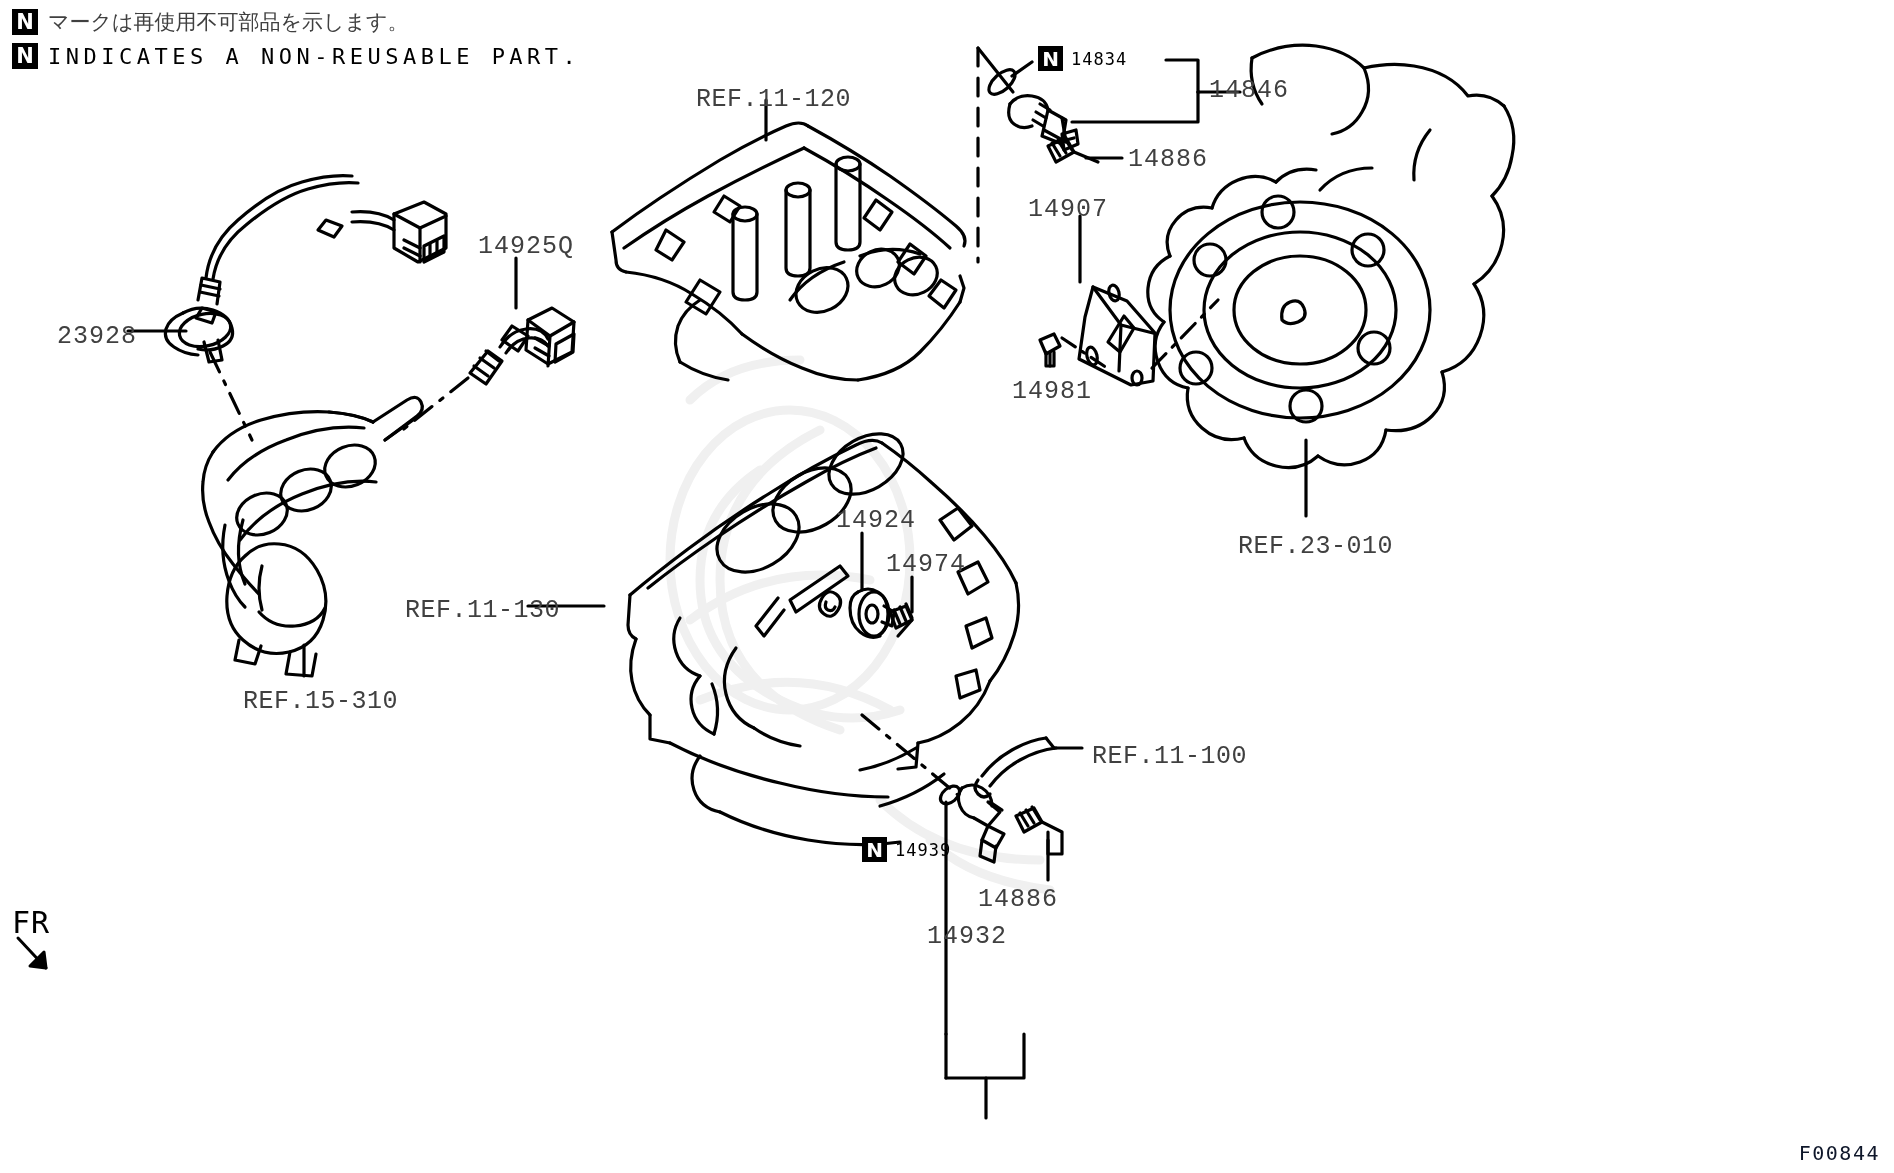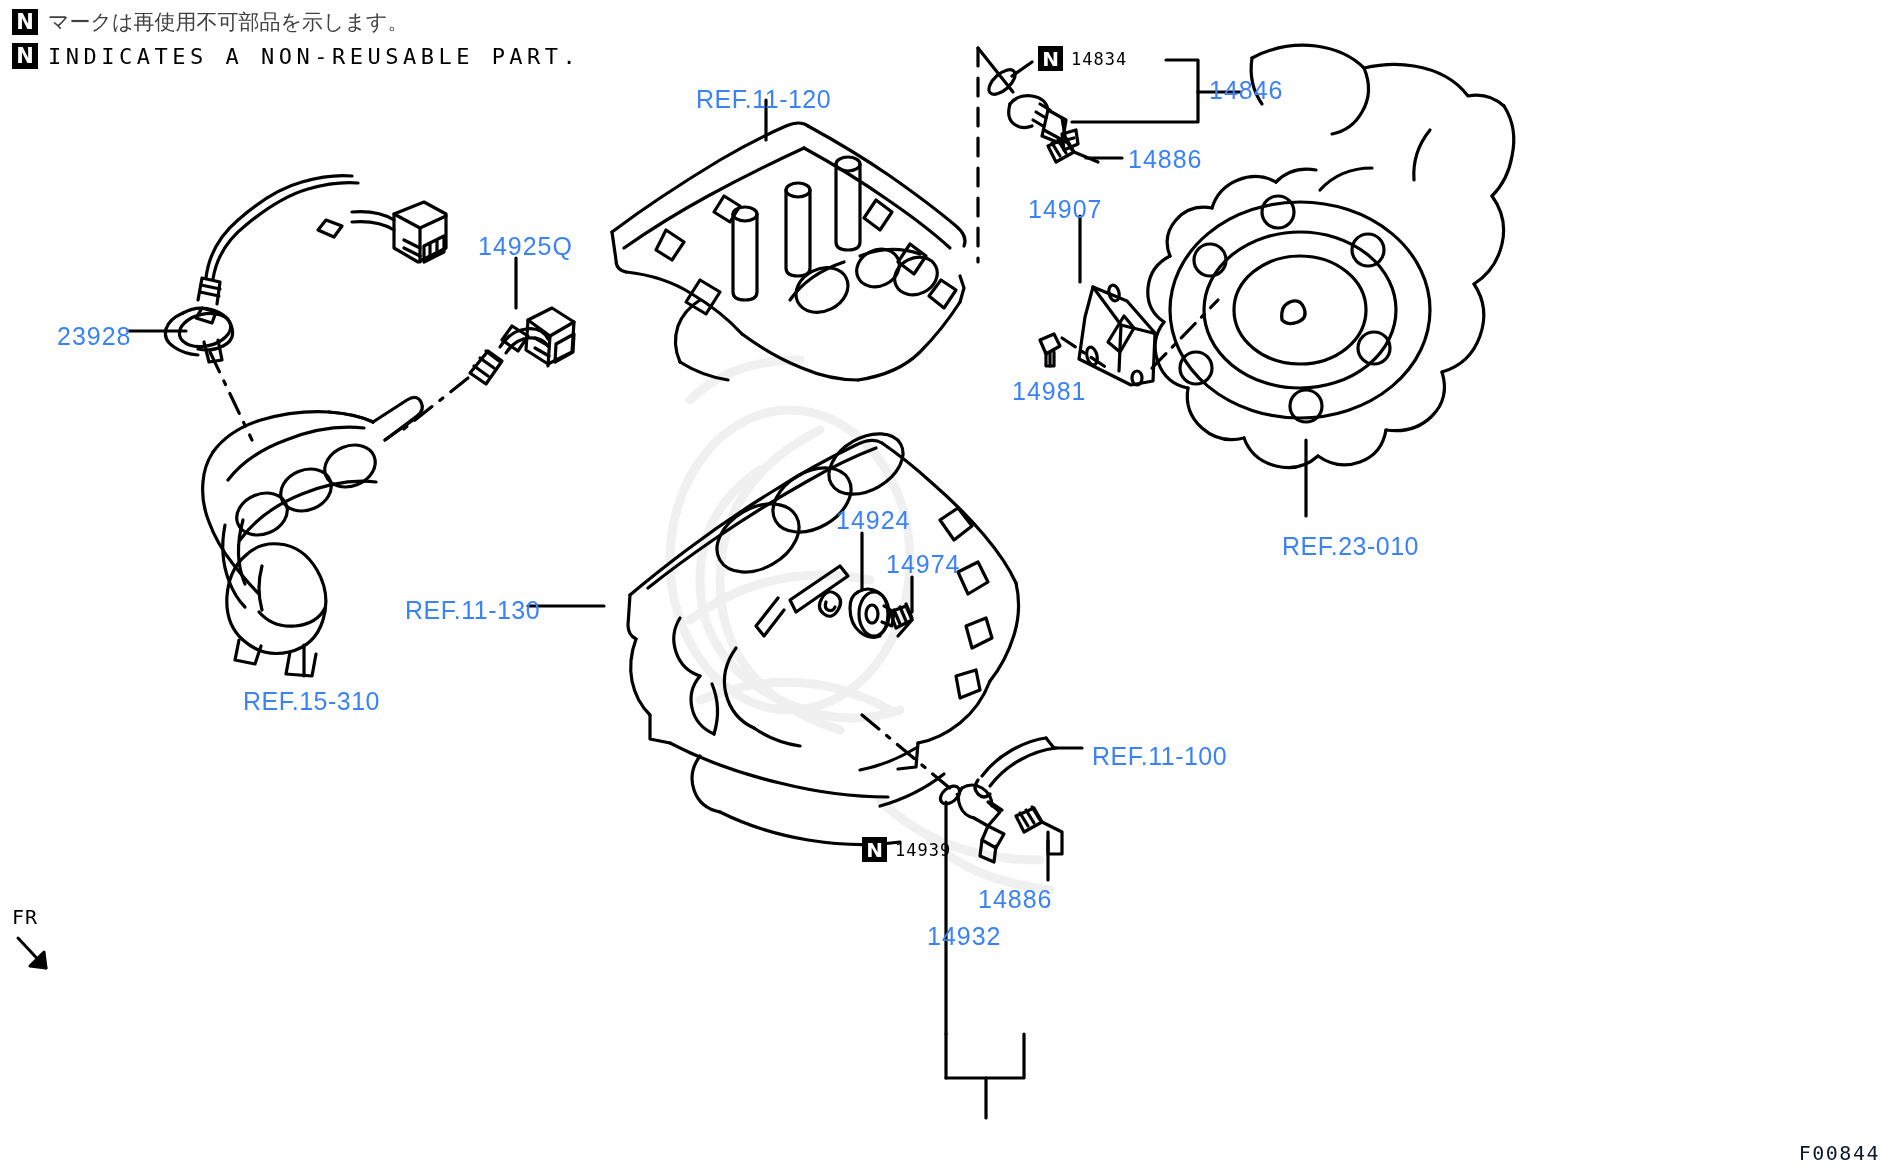--- a/index.html
+++ b/index.html
@@ -52,23 +52,23 @@
     font-family: "DejaVu Sans Mono", "Liberation Mono", monospace;
     font-size: 22px;
     color: #000;
     letter-spacing: 4.5px;
     white-space: nowrap;
     text-align: center;
   }
   
   .lbl {
     position: absolute;
-    font-family: Liberation Sans, sans-serif;
+    font-family: Liberation Mono, monospace;
     font-size: 25px;
-    color: #3b82f6;
+    color: #404040;
     white-space: nowrap;
     letter-spacing: 1px;
   }
   .lbl.ref { letter-spacing: 0.5px; }
   .nlbl {
     position: absolute;
     display: flex;
     align-items: center;
     gap: 8px;
     white-space: nowrap;
@@ -85,21 +85,21 @@
     left: 10px;
     top: 905px;
     width: 70px;
     height: 80px;
   }
   .fr-text {
     position: absolute;
     left: 2px;
     top: 0px;
     font-family: "DejaVu Sans Mono", "Liberation Mono", monospace;
-    font-size: 20px;
+    font-size: 30px;
     color: #000;
     letter-spacing: 1px;
   }
   .code {
     position: absolute;
     right: 14px;
     bottom: 8px;
     font-family: "DejaVu Sans Mono", "Liberation Mono", monospace;
     font-size: 20px;
     color: #0f172a;
@@ -479,21 +479,21 @@
   <div class="lbl" style="left:978px; top:885px;">14886</div>
 
   <div class="lbl" style="left:927px; top:922px;">14932</div>
 
   <div class="lbl ref" style="left:696px; top:85px;">REF.11-120</div>
 
   <div class="lbl ref" style="left:405px; top:596px;">REF.11-130</div>
 
   <div class="lbl ref" style="left:243px; top:687px;text-align:right;">REF.15-310</div>
 
-  <div class="lbl ref" style="left:1282px; top:532px;text-align:center;">REF.23-010</div>
+  <div class="lbl ref" style="left:1238px; top:532px;text-align:center;">REF.23-010</div>
 
   <div class="lbl ref" style="left:1092px; top:742px;">REF.11-100</div>
 
   <div class="fr-wrap">
     <span class="fr-text">FR</span>
   </div>
 
   <div class="code">F00844</div>
 
 </div>

